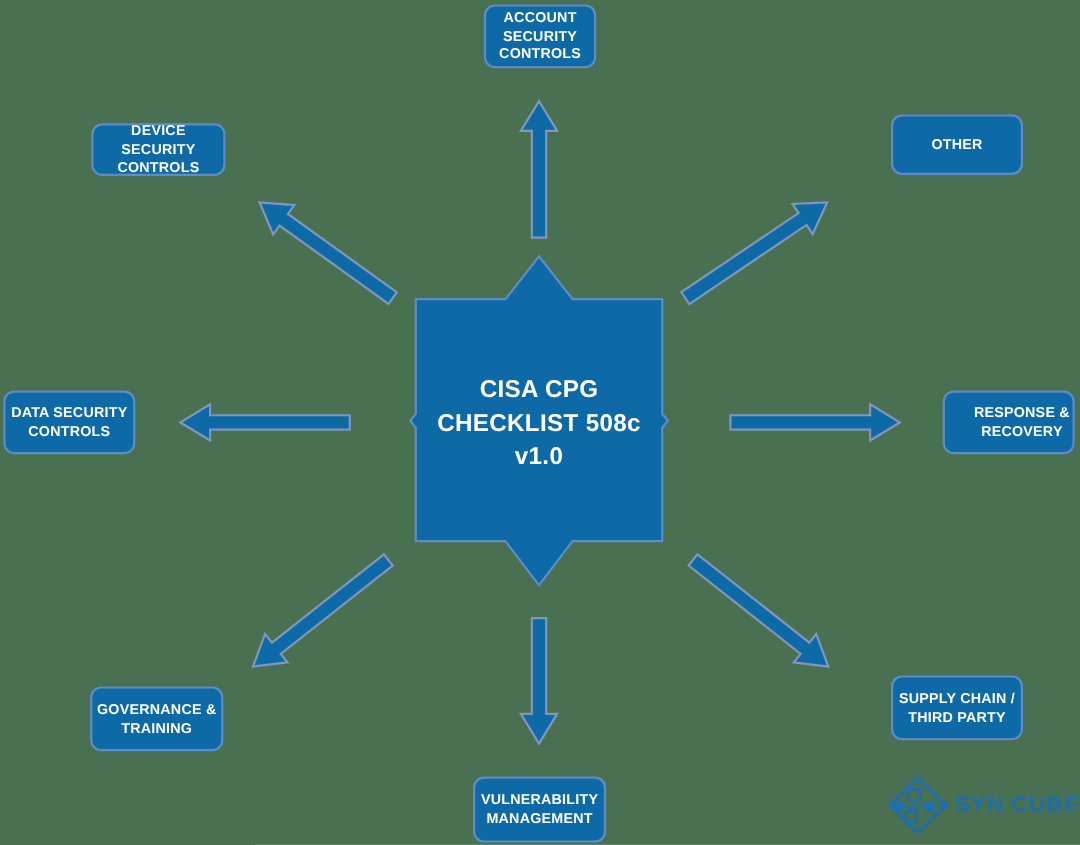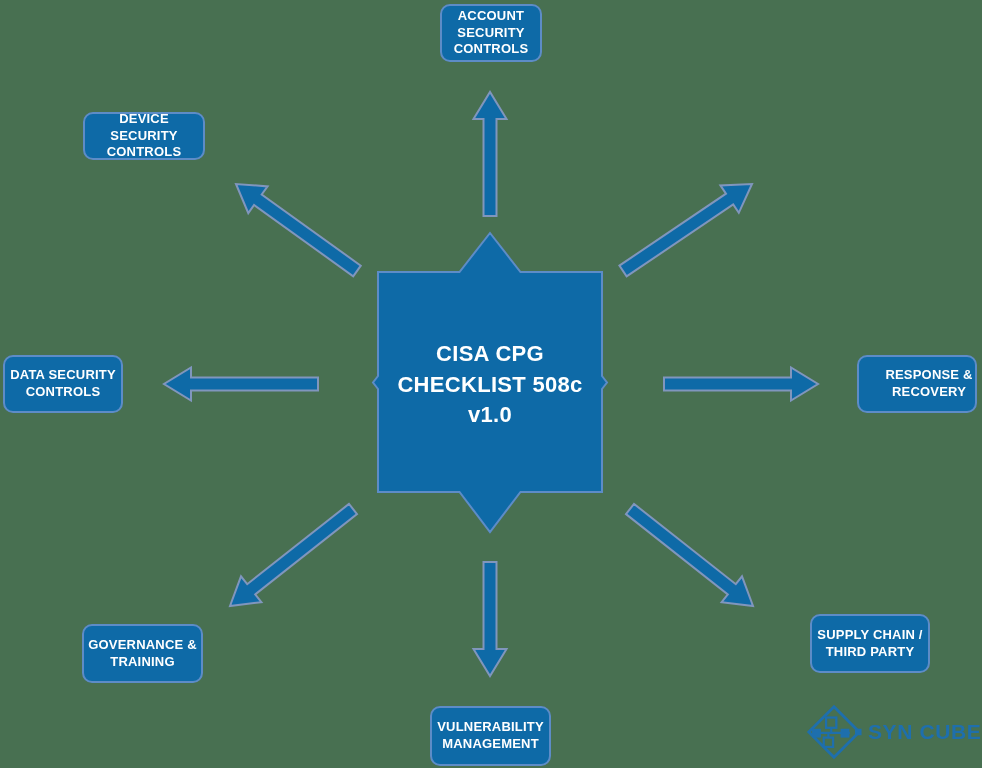--- a/index.html
+++ b/index.html
@@ -81,20 +81,23 @@
   <div class="node" id="node-account">
     <span>ACCOUNT
 SECURITY
 CONTROLS</span>
   </div>
   <div class="node" id="node-device">
     <span>DEVICE
 SECURITY
 CONTROLS</span>
   </div>
+  <div class="node" id="node-other">
+    <span>OTHER</span>
+  </div>
   <div class="node" id="node-data">
     <span>DATA SECURITY
 CONTROLS</span>
   </div>
   <div class="node" id="node-response">
     <span>RESPONSE &amp;
 RECOVERY</span>
   </div>
   <div class="node" id="node-governance">
     <span>GOVERNANCE &amp;

